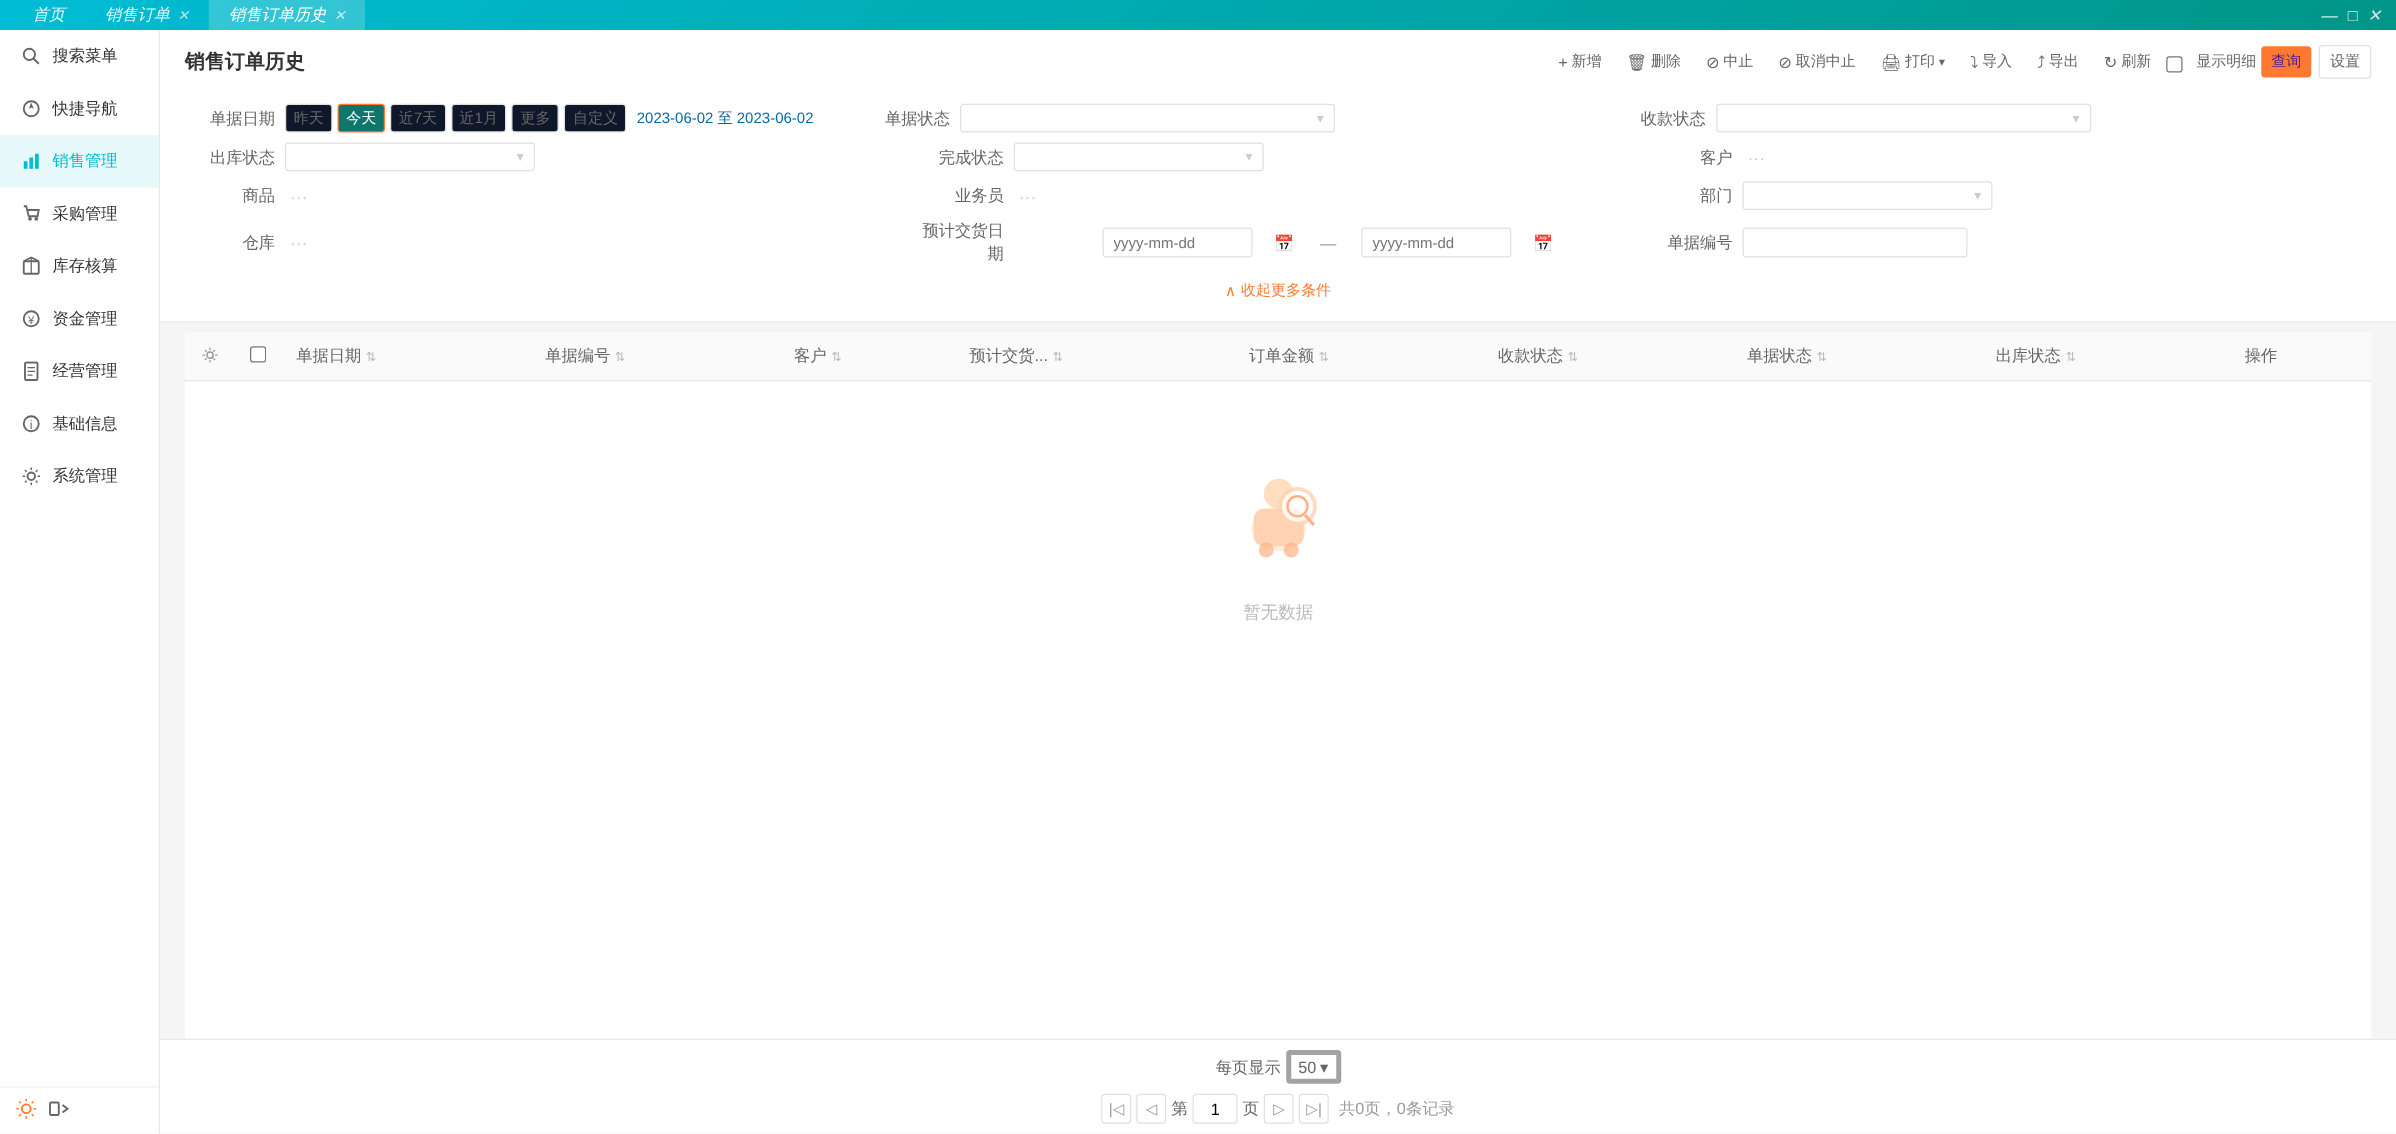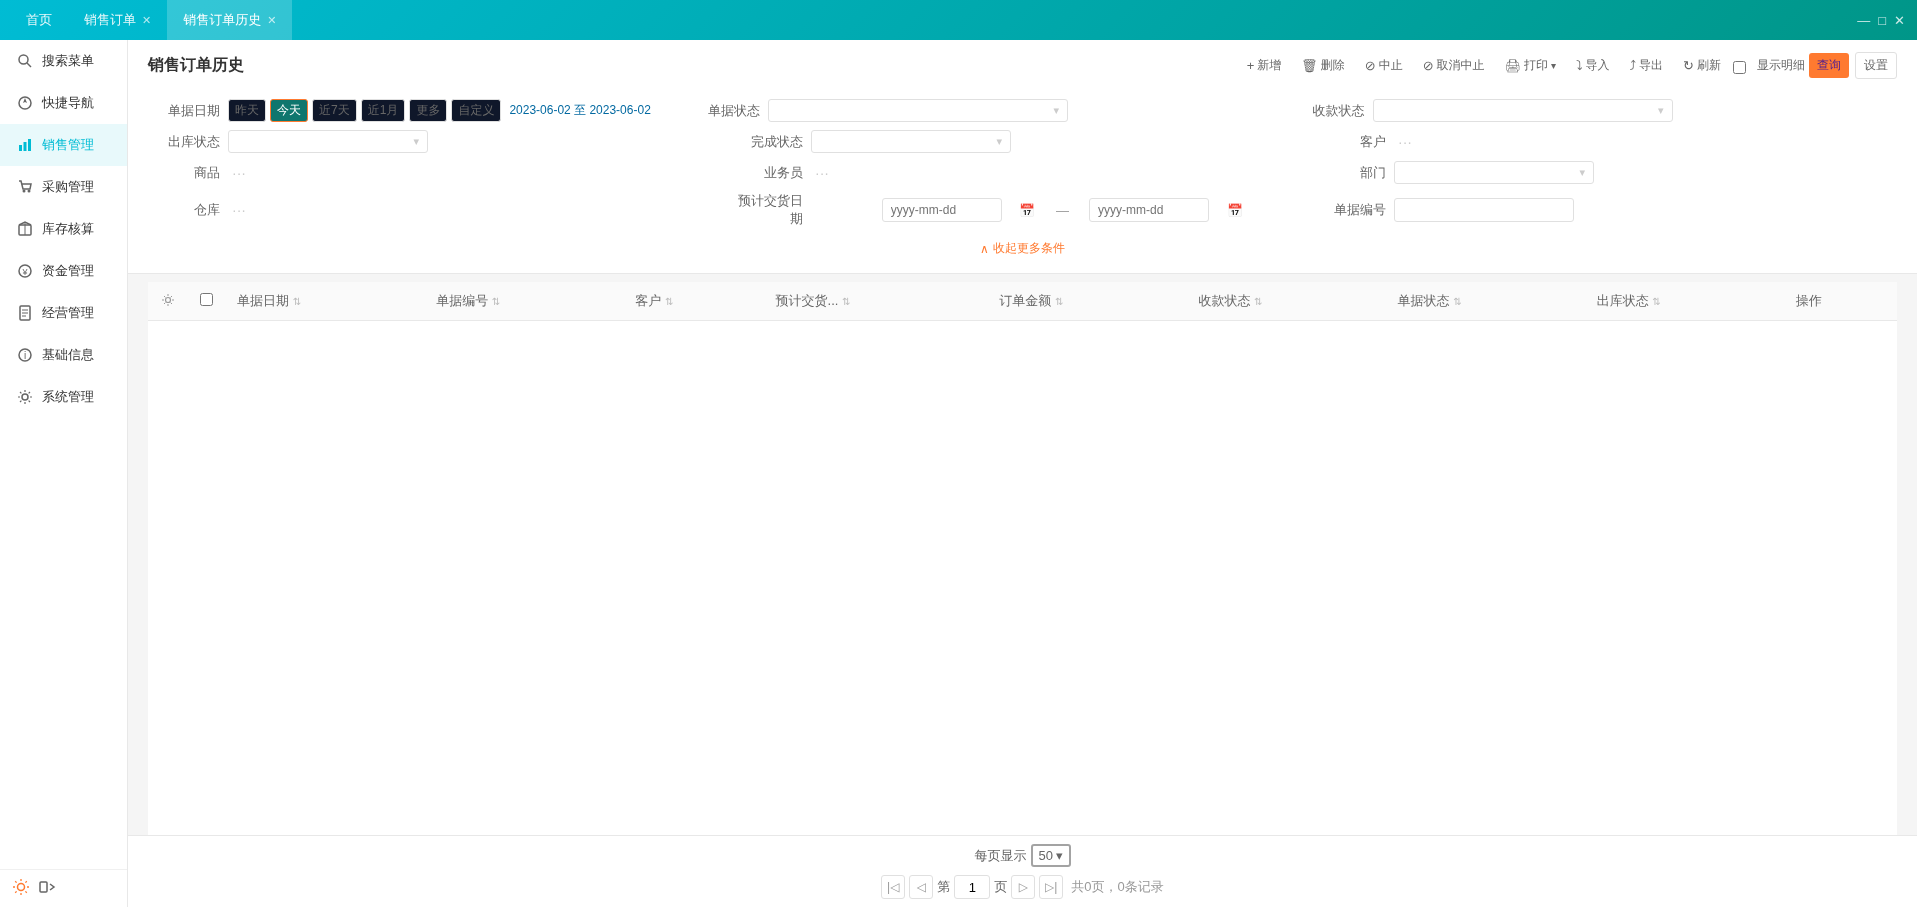--- a/index.html
+++ b/index.html
@@ -1,26 +1,27 @@
 <!DOCTYPE html>
 <html><head>
   <meta charset="utf-8">
   <style>
     * { margin: 0; padding: 0; box-sizing: border-box; }
     body { font-family: 'Microsoft YaHei', Arial, sans-serif; font-size: 13px; background: #f5f5f5; display: flex; flex-direction: column; height: 907px; overflow: hidden; }
 
     
     .top-bar {
-      height: 40px;
+      height: 24px;
       background: linear-gradient(135deg, #00bcd4, #009688);
       display: flex;
       align-items: center;
       padding: 0 0 0 10px;
       color: white;
       flex-shrink: 0;
+      font-style: italic;
     }
     .top-bar-tabs {
       display: flex;
       align-items: center;
       flex: 1;
       height: 100%;
     }
     .top-tab {
       height: 100%;
       padding: 0 16px;
@@ -333,21 +334,21 @@
       color: #666;
       flex-shrink: 0;
       flex-direction: column;
     }
     .page-size-select {
       display: flex;
       align-items: center;
       gap: 4px;
     }
     .page-size-box {
-      border: 2px solid #a3a3a3;
+      border: 4px solid #a3a3a3;
       border-radius: 3px;
       padding: 2px 6px;
       display: flex;
       align-items: center;
       gap: 3px;
       cursor: pointer;
       background: white;
     }
     .page-nav {
       display: flex;
@@ -719,20 +720,37 @@
               </th>
               <th>
                 <span>操作</span>
               </th>
             </tr>
           </thead>
           <tbody>
           </tbody>
         </table>
 
+        <div class="empty-state">
+          <div class="empty-icon">
+            <svg width="100" height="100" viewBox="0 0 100 100" fill="none">
+
+              <circle cx="50" cy="30" r="12" fill="#ffd4b0" opacity="0.8"></circle>
+              <rect x="30" y="42" width="40" height="30" rx="8" fill="#ffb085" opacity="0.6"></rect>
+              <ellipse cx="50" cy="58" rx="22" ry="18" fill="#ffd4b0" opacity="0.4"></ellipse>
+              <circle cx="40" cy="75" r="6" fill="#ffb085" opacity="0.7"></circle>
+              <circle cx="60" cy="75" r="6" fill="#ffb085" opacity="0.7"></circle>
+
+              <circle cx="65" cy="40" r="14" stroke="#ffd4b0" stroke-width="3" fill="white" opacity="0.8"></circle>
+              <circle cx="65" cy="40" r="8" stroke="#ffb085" stroke-width="2" fill="none"></circle>
+              <line x1="71" y1="47" x2="78" y2="55" stroke="#ffb085" stroke-width="2.5"></line>
+            </svg>
+          </div>
+          <span class="empty-text">暂无数据</span>
+        </div>
       </div>
     </div>
 
     <div class="table-footer">
       <div class="page-size-select">
         <span>每页显示</span>
         <div class="page-size-box">
           <span>50</span>
           <span>▾</span>
         </div>

